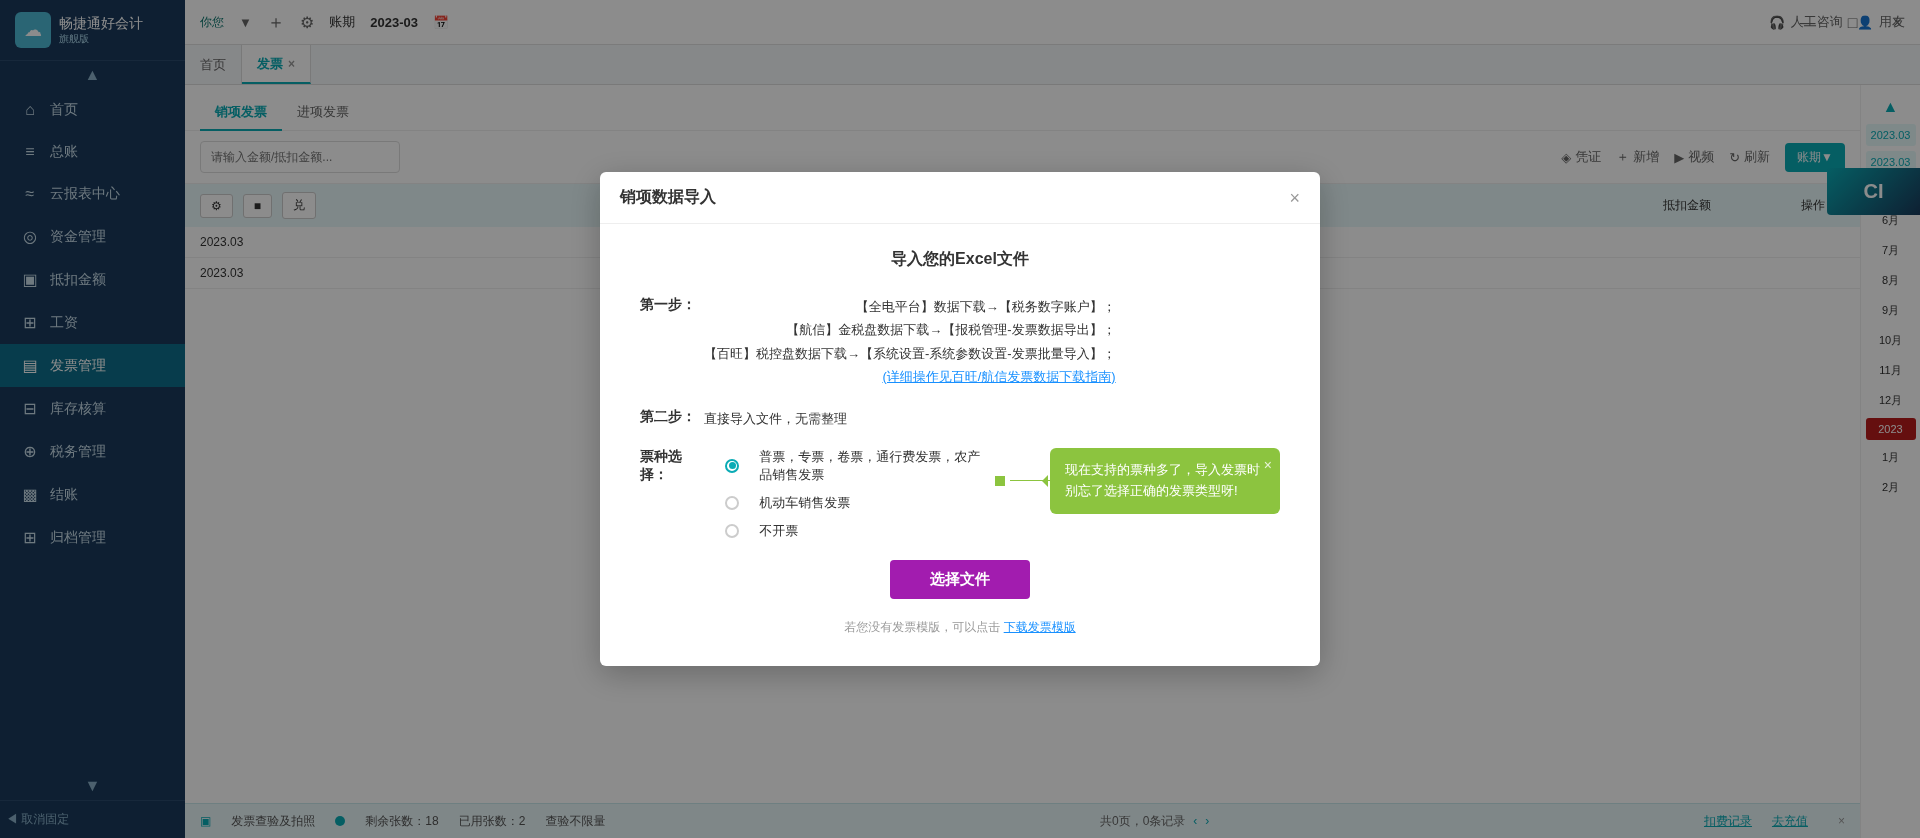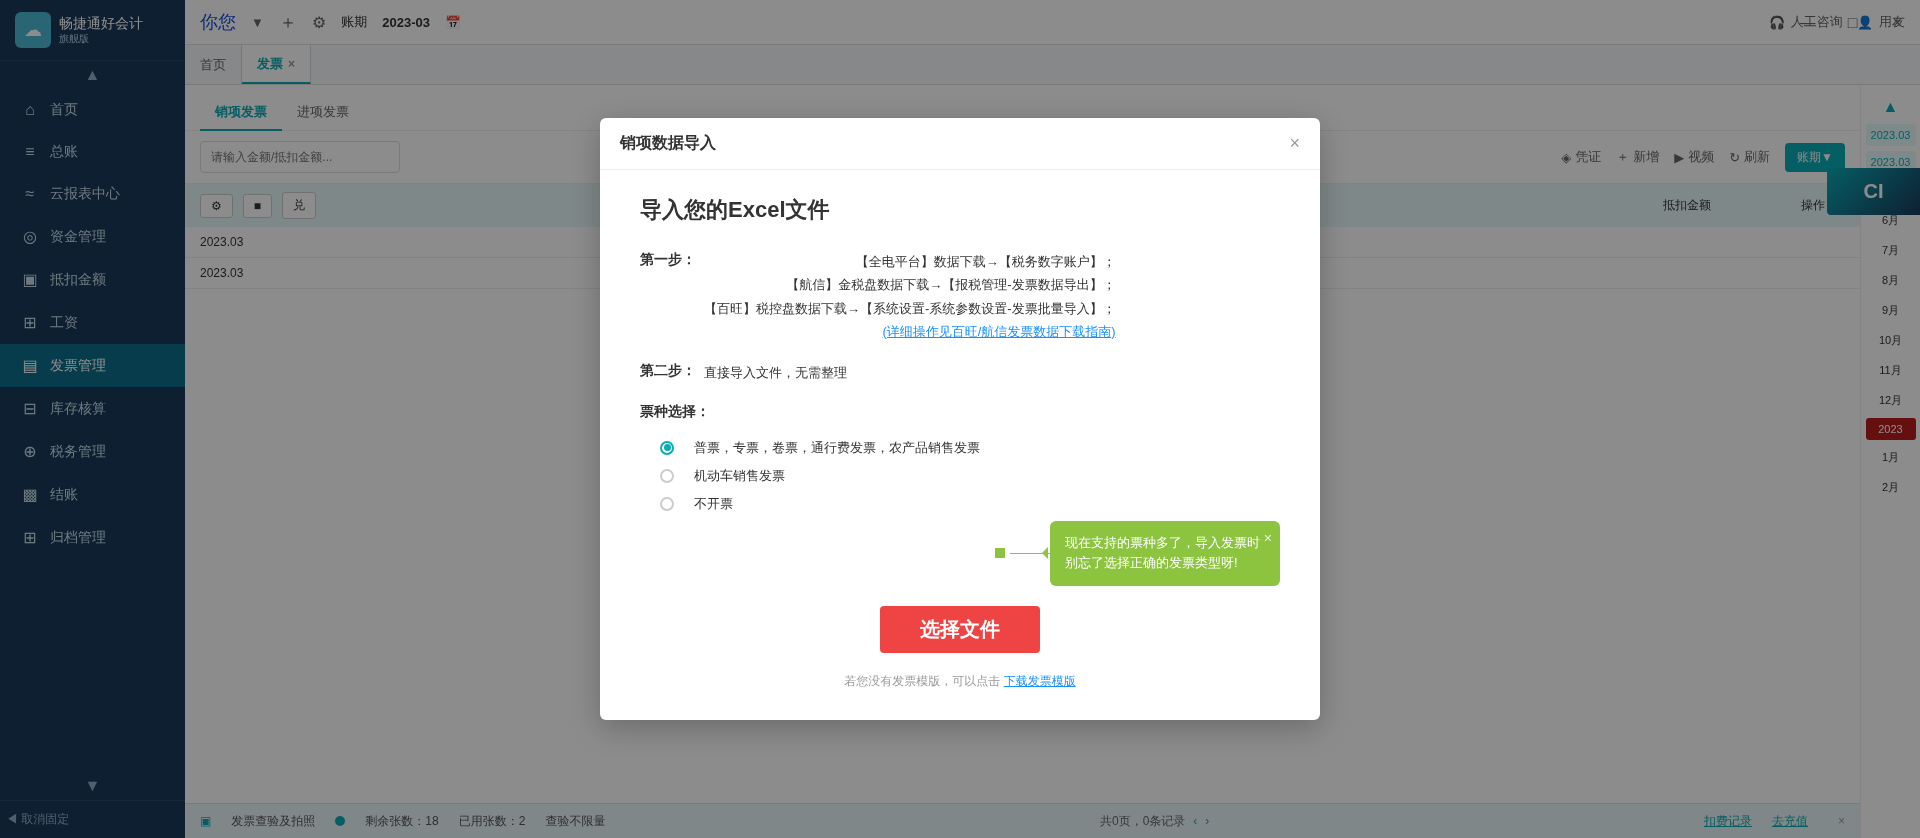--- a/index.html
+++ b/index.html
@@ -19,21 +19,21 @@
     .sidebar-item.active { background: #0d6e8a; color: #fff; }
     .sidebar-item-icon { font-size: 16px; width: 20px; text-align: center; }
     .sidebar-bottom { padding: 10px 6px; color: #8ab0c8; font-size: 12px; cursor: pointer; border-top: 1px solid #2a4a6c; }
     .sidebar-scroll-btn { text-align: center; padding: 5px; color: #8ab0c8; font-size: 16px; cursor: pointer; }
 
     
     .main { flex: 1; display: flex; flex-direction: column; overflow: hidden; }
 
     
     .topbar { height: 45px; background: #fff; display: flex; align-items: center; padding: 0 15px; gap: 15px; border-bottom: 1px solid #e0e0e0; box-shadow: 0 1px 4px rgba(0,0,0,0.08); }
-    .topbar-account { font-size: 18px; color: #1d4ed8; }
+    .topbar-account { font-size: 12px; color: #0f766e; }
     .topbar-arrow { color: #666; }
     .topbar-plus { font-size: 18px; color: #666; cursor: pointer; }
     .topbar-gear { font-size: 16px; color: #666; cursor: pointer; }
     .topbar-period { font-size: 13px; color: #333; }
     .topbar-period-val { font-weight: bold; color: #333; }
     .topbar-period-icon { color: #0aabb5; }
     .topbar-spacer { flex: 1; }
     .topbar-support { display: flex; align-items: center; gap: 5px; color: #666; cursor: pointer; font-size: 13px; }
     .topbar-user { display: flex; align-items: center; gap: 5px; color: #666; cursor: pointer; font-size: 13px; }
 
@@ -81,33 +81,33 @@
 
     
     .overlay { position: fixed; top: 0; left: 0; right: 0; bottom: 0; background: rgba(0,0,0,0.45); z-index: 100; display: flex; align-items: center; justify-content: center; }
 
     
     .dialog { background: #fff; border-radius: 6px; width: 720px; box-shadow: 0 8px 32px rgba(0,0,0,0.25); position: relative; overflow: visible; }
     .dialog-header { display: flex; align-items: center; justify-content: space-between; padding: 15px 20px; border-bottom: 1px solid #eee; }
     .dialog-title { font-size: 16px; font-weight: bold; color: #333; }
     .dialog-close { font-size: 18px; color: #999; cursor: pointer; line-height: 1; }
     .dialog-body { padding: 25px 40px 30px; }
-    .dialog-main-title { text-align: left; font-size: 22px; color: #333; margin-bottom: 25px; font-weight: bold; }
+    .dialog-main-title { text-align: center; font-size: 16px; color: #333; margin-bottom: 25px; font-weight: bold; }
     .dialog-section { margin-bottom: 18px; display: flex; align-items: flex-start; gap: 8px; }
     .dialog-step-label { color: #333; font-size: 14px; font-weight: bold; white-space: nowrap; padding-top: 1px; }
     .dialog-step-content { color: #333; font-size: 13px; line-height: 1.8; text-align: right; }
     .dialog-link { color: #1890ff; text-decoration: underline; cursor: pointer; }
     .dialog-ticket-select { margin-bottom: 15px; }
     .dialog-ticket-label { font-size: 14px; color: #333; font-weight: bold; margin-bottom: 10px; }
     .radio-group { display: flex; flex-direction: column; gap: 10px; margin-left: 20px; }
     .radio-item { display: flex; align-items: center; gap: 20px; font-size: 13px; color: #333; cursor: pointer; }
     .radio-circle { width: 14px; height: 14px; border-radius: 50%; border: 2px solid #ccc; display: flex; align-items: center; justify-content: center; flex-shrink: 0; }
     .radio-circle.checked { border-color: #0aabb5; }
     .radio-circle.checked::after { content: ''; width: 7px; height: 7px; background: #0aabb5; border-radius: 50%; }
-    .select-file-btn { display: block; margin: 20px auto; background: #ef4444; color: #fff; border: none; padding: 10px 40px; border-radius: 4px; font-size: 20px; cursor: pointer; font-weight: bold; }
+    .select-file-btn { display: block; margin: 20px auto; background: #a21caf; color: #fff; border: none; padding: 10px 40px; border-radius: 4px; font-size: 15px; cursor: pointer; font-weight: bold; }
     .dialog-footer-text { text-align: center; color: #999; font-size: 12px; }
 
     
     .tooltip-bubble { position: absolute; right: -240px; top: 50px; background: #8cc43f; color: #fff; padding: 12px 15px; border-radius: 6px; width: 230px; font-size: 13px; line-height: 1.6; z-index: 200; }
     .tooltip-bubble::before { content: ''; position: absolute; left: -8px; top: 50%; transform: translateY(-50%); border: 6px solid transparent; border-right-color: #8cc43f; border-left: 0; }
     .tooltip-close { position: absolute; top: 6px; right: 8px; cursor: pointer; font-size: 14px; color: rgba(255,255,255,0.8); }
 
     
     .window-controls { position: fixed; top: 0; right: 0; display: flex; align-items: center; height: 45px; }
     .win-btn { width: 45px; height: 45px; display: flex; align-items: center; justify-content: center; cursor: pointer; color: #666; font-size: 16px; }
@@ -336,21 +336,21 @@
             <a class="dialog-link" href="#">(详细操作见百旺/航信发票数据下载指南)</a>
           </div>
         </div>
       </div>
 
       <div class="dialog-section">
         <span class="dialog-step-label">第二步：</span>
         <div class="dialog-step-content">直接导入文件，无需整理</div>
       </div>
 
-      <div class="dialog-ticket-select" style="display:flex; align-items:flex-start; gap:8px; position:relative;flex-direction:column;">
+      <div class="dialog-ticket-select" style="display:flex; align-items:flex-start; gap:8px; position:relative;">
         <span class="dialog-ticket-label">票种选择：</span>
         <div class="radio-group">
           <label class="radio-item">
             <div class="radio-circle checked"></div>
             <span>普票，专票，卷票，通行费发票，农产品销售发票</span>
           </label>
           <label class="radio-item">
             <div class="radio-circle"></div>
             <span>机动车销售发票</span>
           </label>

